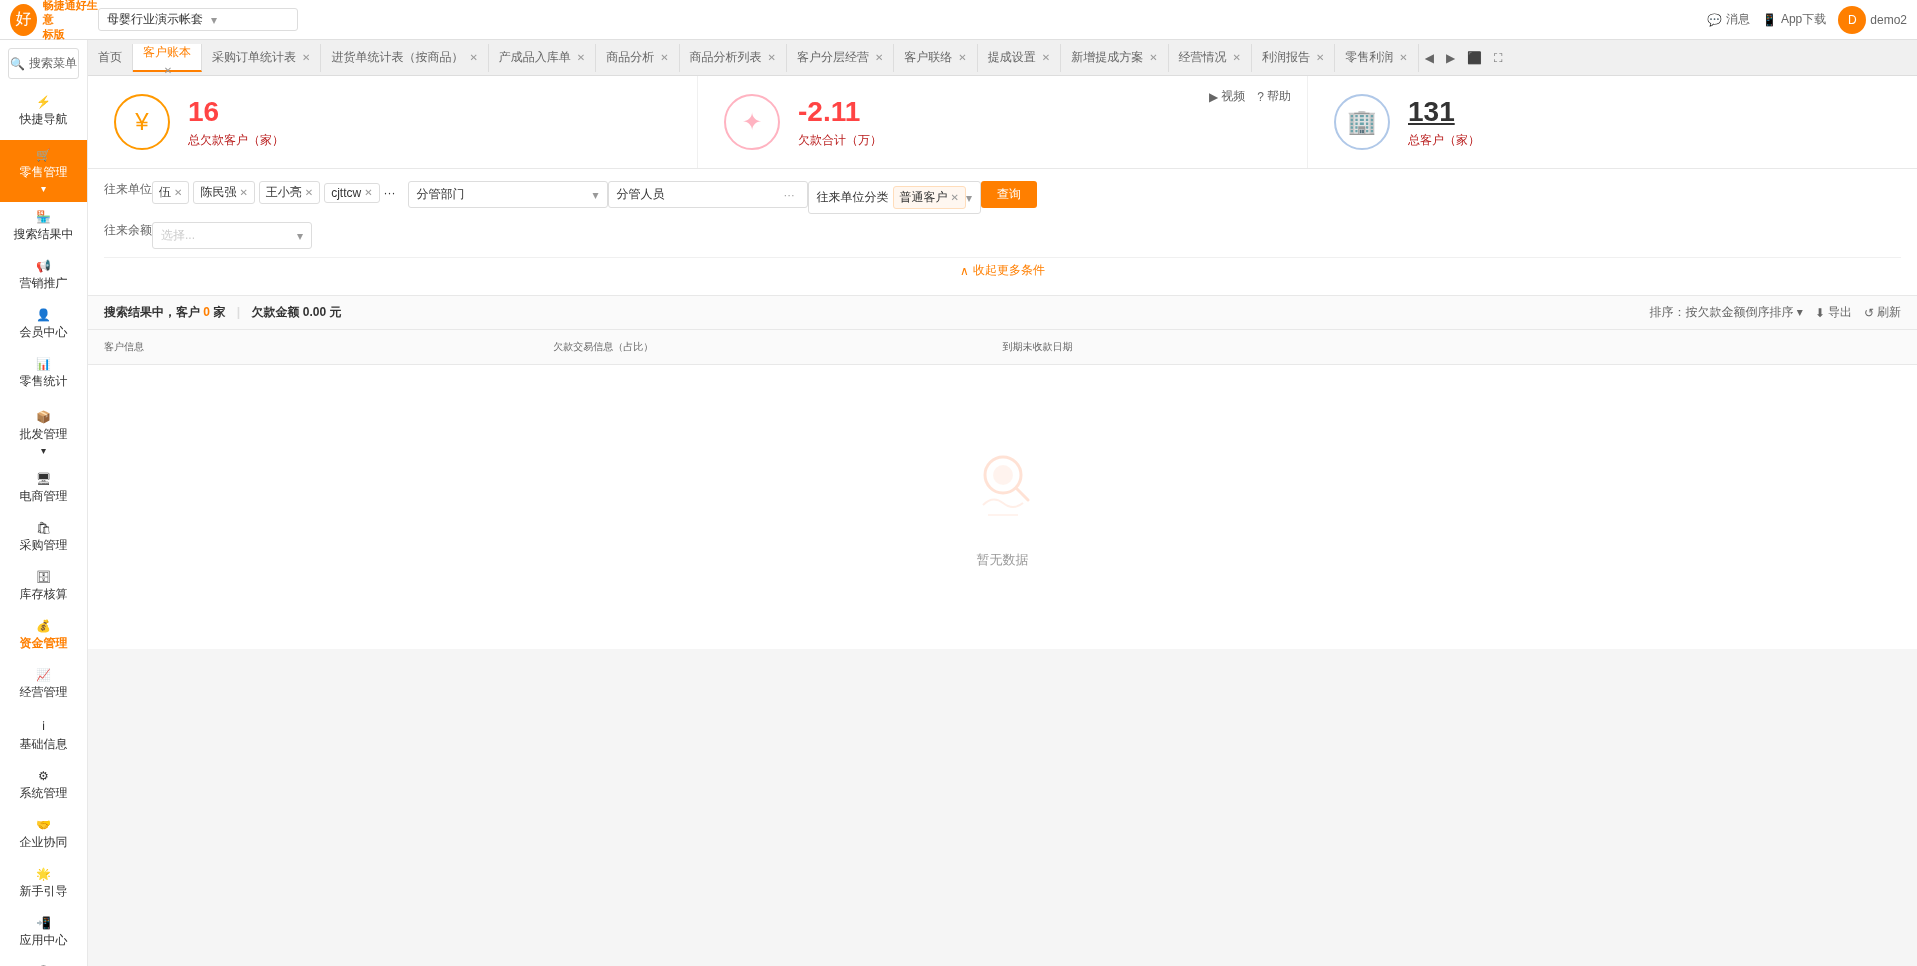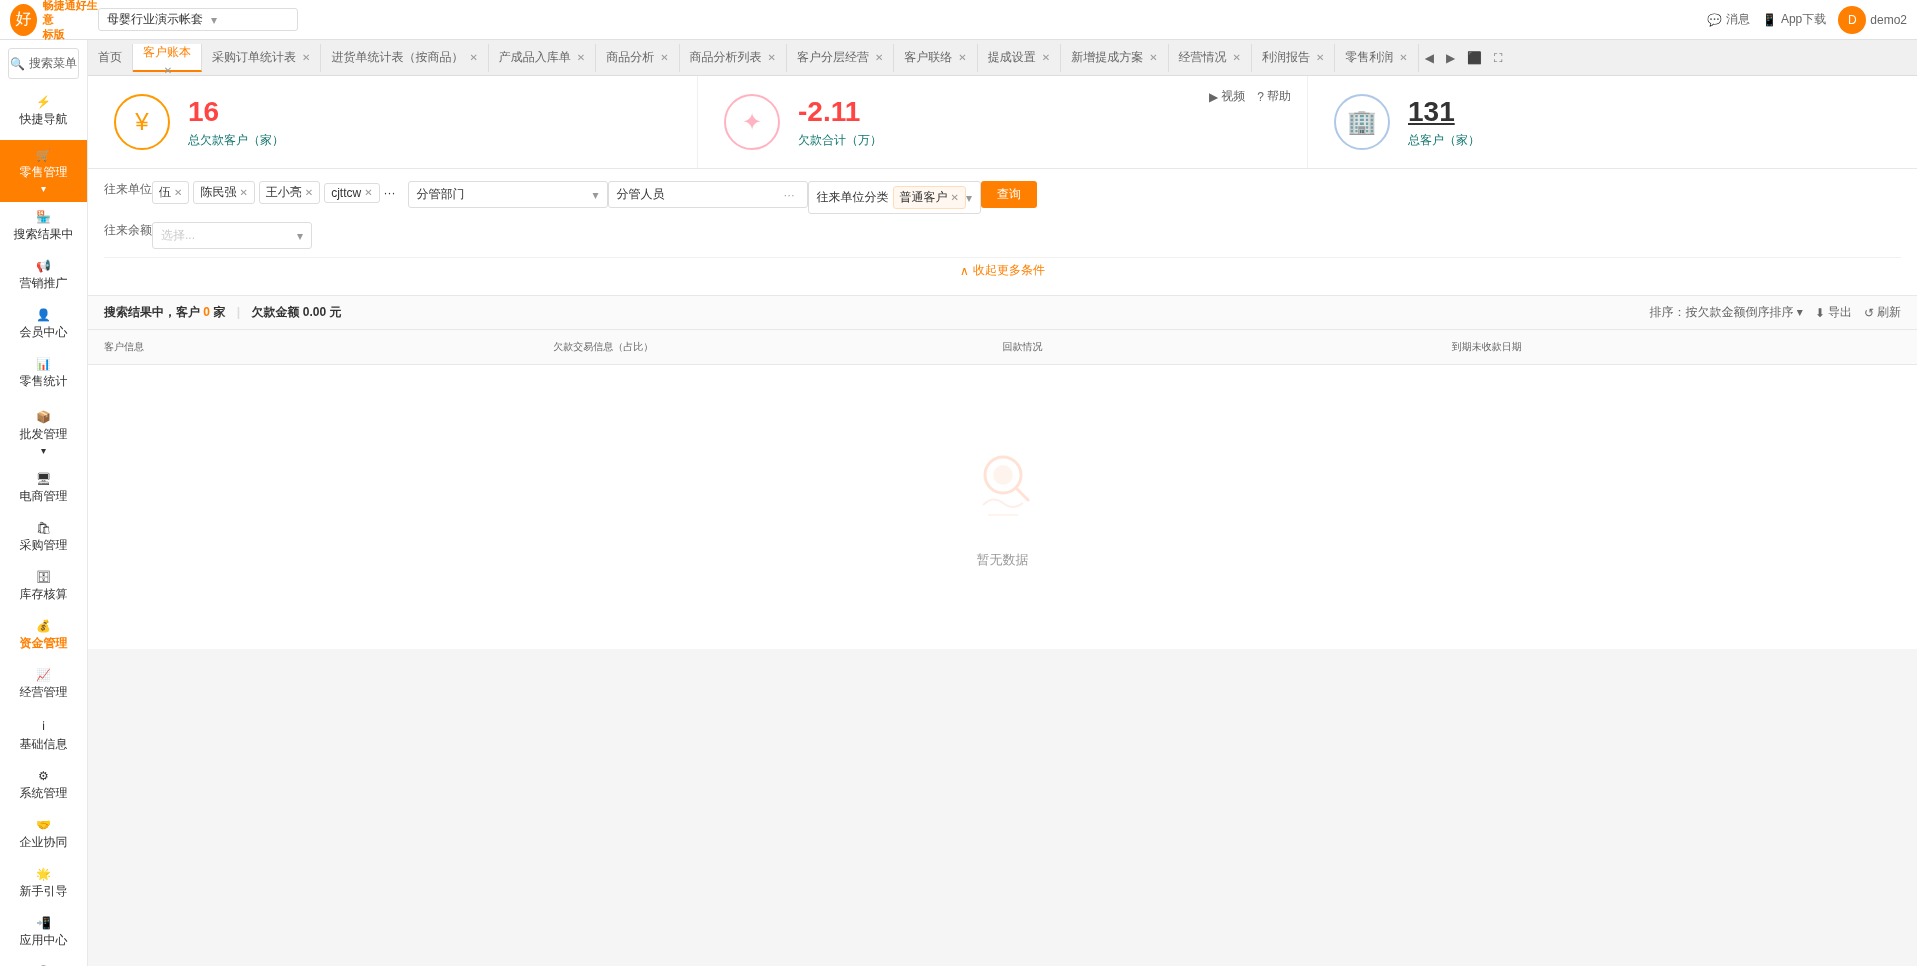--- a/index.html
+++ b/index.html
@@ -45,21 +45,21 @@
     .stat-card:last-child { border-right: none; }
     .stat-icon { width: 60px; height: 60px; display: flex; align-items: center; justify-content: center; }
     .stat-icon-circle { width: 56px; height: 56px; border-radius: 50%; border: 2px solid; display: flex; align-items: center; justify-content: center; font-size: 24px; }
     .stat-icon-circle.orange { border-color: #ff9900; color: #ff9900; }
     .stat-icon-circle.pink { border-color: #ffb3c1; color: #ffb3c1; }
     .stat-icon-circle.blue { border-color: #b0c8e8; color: #b0c8e8; }
     .stat-info { display: flex; flex-direction: column; }
     .stat-value { font-size: 28px; font-weight: bold; color: #ff4444; }
     .stat-value.negative { color: #ff4444; }
     .stat-value.black { color: #333; text-decoration: underline; font-size: 28px; font-weight: bold; }
-    .stat-label { font-size: 12px; color: #0f766e; margin-top: 4px; }
+    .stat-label { font-size: 12px; color: #b91c1c; margin-top: 4px; }
     .stat-top-right { position: absolute; top: 12px; right: 16px; display: flex; gap: 12px; font-size: 12px; color: #666; }
     .stat-top-link { cursor: pointer; display: flex; align-items: center; gap: 3px; }
 
     
     .filter-area { background: #fff; padding: 12px 16px; border-bottom: 1px solid #e8e8e8; }
     .filter-row { display: flex; align-items: flex-start; gap: 0; margin-bottom: 8px; flex-wrap: wrap; }
     .filter-label { font-size: 12px; color: #666; white-space: nowrap; }
     .filter-tags { display: flex; align-items: center; gap: 4px; flex-wrap: wrap; }
     .filter-tag { display: flex; align-items: center; gap: 3px; background: #fff; border: 1px solid #ddd; border-radius: 3px; padding: 2px 6px; font-size: 12px; }
     .filter-tag .remove { color: #999; cursor: pointer; font-size: 10px; }
@@ -402,21 +402,20 @@
             <span>↺</span>
             <span>刷新</span>
           </div>
         </div>
       </div>
 
       <div class="data-table">
         <div class="table-header">
           <div class="table-header-cell">客户信息</div>
           <div class="table-header-cell">欠款交易信息（占比）</div>
-          <div class="table-header-cell">回款情况</div>
           <div class="table-header-cell">到期未收款日期</div>
         </div>
 
         <div class="empty-state">
           <div class="empty-icon">
             
             <svg width="80" height="80" viewBox="0 0 80 80">
               <circle cx="40" cy="30" r="18" fill="none" stroke="#ffb899" stroke-width="3"></circle>
               <circle cx="40" cy="30" r="10" fill="#ffb899" opacity="0.4"></circle>
               <line x1="53" y1="43" x2="65" y2="55" stroke="#ffb899" stroke-width="3" stroke-linecap="round"></line>

